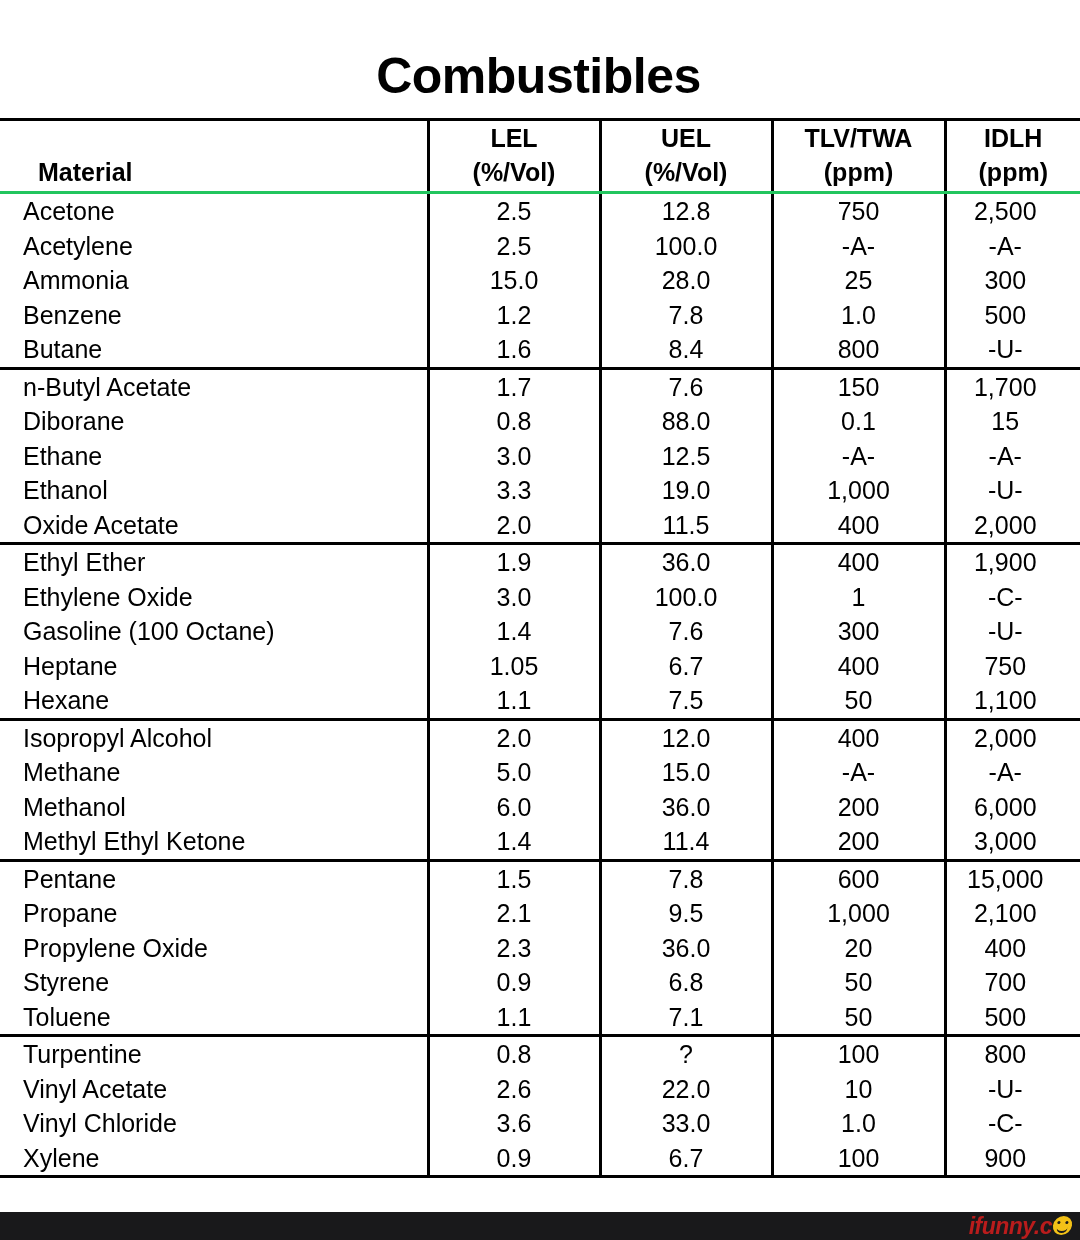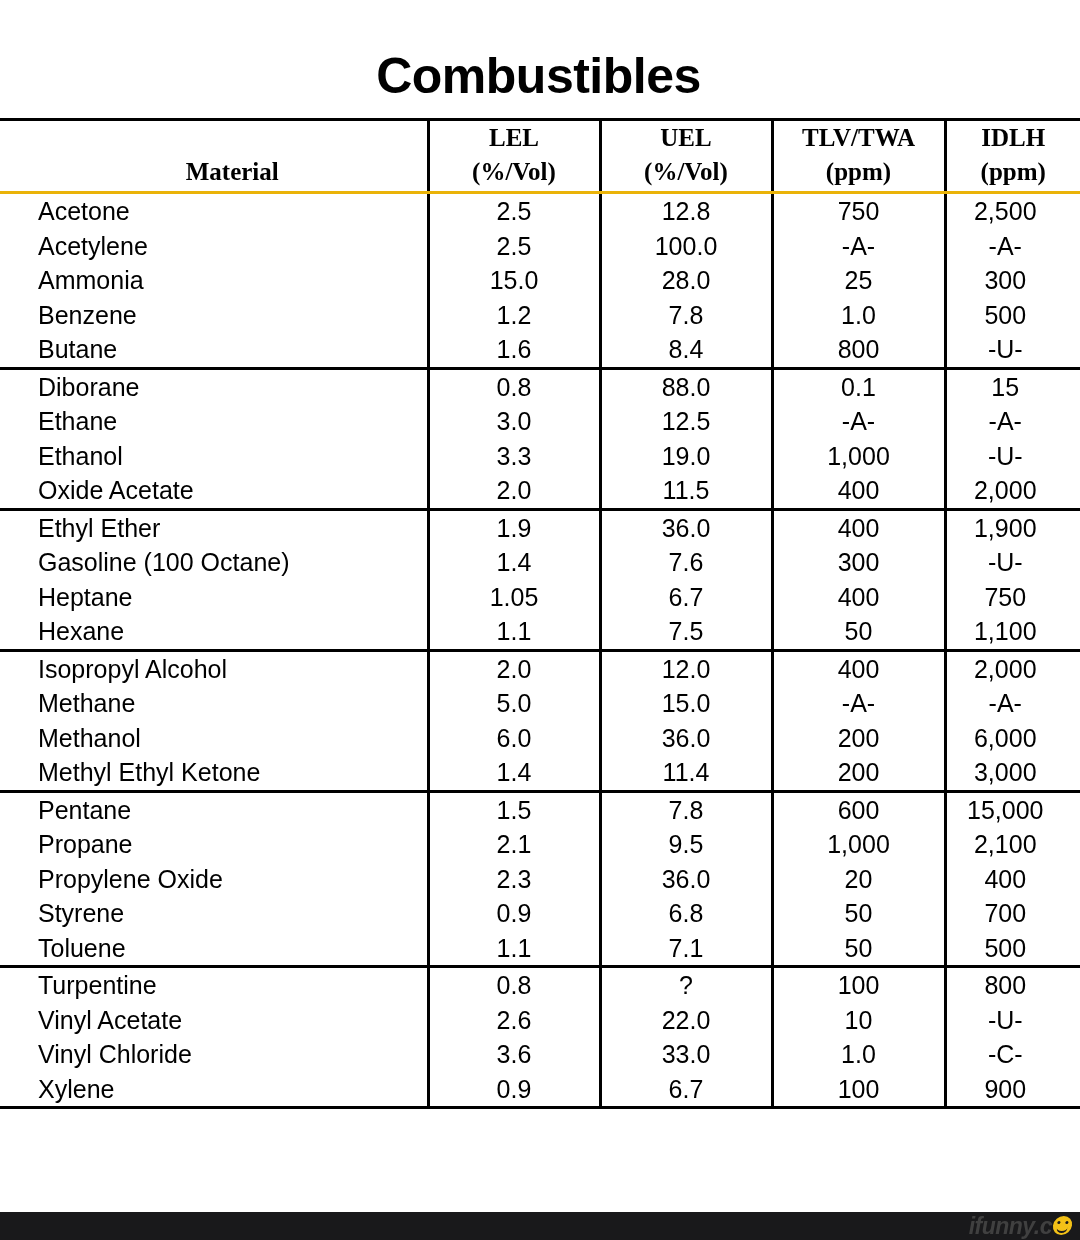--- a/index.html
+++ b/index.html
@@ -50,30 +50,29 @@
   table.combustibles col.c-tlv      { width: 173px; }
   table.combustibles col.c-idlh     { width: 135px; }
 
   
   thead th {
     padding: 0;
     margin: 15px;
     font-weight: bold;
     vertical-align: bottom;
     border-top: 3px solid #000;
-    border-bottom: 3px solid #eab308;
+    border-bottom: 3px solid #22c55e;
     height: 72px;
-    font-family: Liberation Serif, serif;
   }
   thead th.num-head {
     border-left: 3px solid #000;
     text-align: center;
   }
   thead th.mat-head {
-    text-align: center;
+    text-align: left;
     padding-left: 38px;
     vertical-align: bottom;
   }
   .head-stack {
     display: block;
     line-height: 34px;
     padding-bottom: 2px;
   }
   .head-line1 { display: block; }
   .head-line2 { display: block; }
@@ -87,21 +86,21 @@
   tbody td {
     padding: 0;
     height: 34.5px;
     line-height: 34.5px;
     font-weight: normal;
     white-space: nowrap;
     overflow: hidden;
   }
   tbody td.mat-cell {
     text-align: left;
-    padding-left: 38px;
+    padding-left: 23px;
   }
   tbody td.num-cell {
     text-align: center;
     border-left: 3px solid #000;
   }
   tbody td.idlh-cell {
     text-align: center;
     border-left: 3px solid #000;
     padding-right: 16px;
   }
@@ -124,21 +123,21 @@
     position: absolute;
     right: 8px;
     top: 1212px;
     height: 28px;
     display: flex;
     align-items: center;
     gap: 0px;
     font-size: 23px;
     font-weight: bold;
     font-style: italic;
-    color: #404040;
+    color: #b91c1c;
     letter-spacing: -0.5px;
     line-height: 28px;
   }
   #watermark .wm-smiley {
     display: inline-block;
     width: 19px;
     height: 19px;
     border-radius: 50%;
     background: #f3c117;
     position: relative;
@@ -242,20 +241,27 @@
           <td class="idlh-cell">500</td>
         </tr>
         <tr class="group-end">
           <td class="mat-cell">Butane</td>
           <td class="num-cell">1.6</td>
           <td class="num-cell">8.4</td>
           <td class="num-cell">800</td>
           <td class="idlh-cell">-U-</td>
         </tr>
         <tr>
+          <td class="mat-cell">n-Butyl Acetate</td>
+          <td class="num-cell">1.7</td>
+          <td class="num-cell">7.6</td>
+          <td class="num-cell">150</td>
+          <td class="idlh-cell">1,700</td>
+        </tr>
+        <tr>
           <td class="mat-cell">Diborane</td>
           <td class="num-cell">0.8</td>
           <td class="num-cell">88.0</td>
           <td class="num-cell">0.1</td>
           <td class="idlh-cell">15</td>
         </tr>
         <tr>
           <td class="mat-cell">Ethane</td>
           <td class="num-cell">3.0</td>
           <td class="num-cell">12.5</td>
@@ -277,20 +283,27 @@
           <td class="idlh-cell">2,000</td>
         </tr>
         <tr>
           <td class="mat-cell">Ethyl Ether</td>
           <td class="num-cell">1.9</td>
           <td class="num-cell">36.0</td>
           <td class="num-cell">400</td>
           <td class="idlh-cell">1,900</td>
         </tr>
         <tr>
+          <td class="mat-cell">Ethylene Oxide</td>
+          <td class="num-cell">3.0</td>
+          <td class="num-cell">100.0</td>
+          <td class="num-cell">1</td>
+          <td class="idlh-cell">-C-</td>
+        </tr>
+        <tr>
           <td class="mat-cell">Gasoline (100 Octane)</td>
           <td class="num-cell">1.4</td>
           <td class="num-cell">7.6</td>
           <td class="num-cell">300</td>
           <td class="idlh-cell">-U-</td>
         </tr>
         <tr>
           <td class="mat-cell">Heptane</td>
           <td class="num-cell">1.05</td>
           <td class="num-cell">6.7</td>

